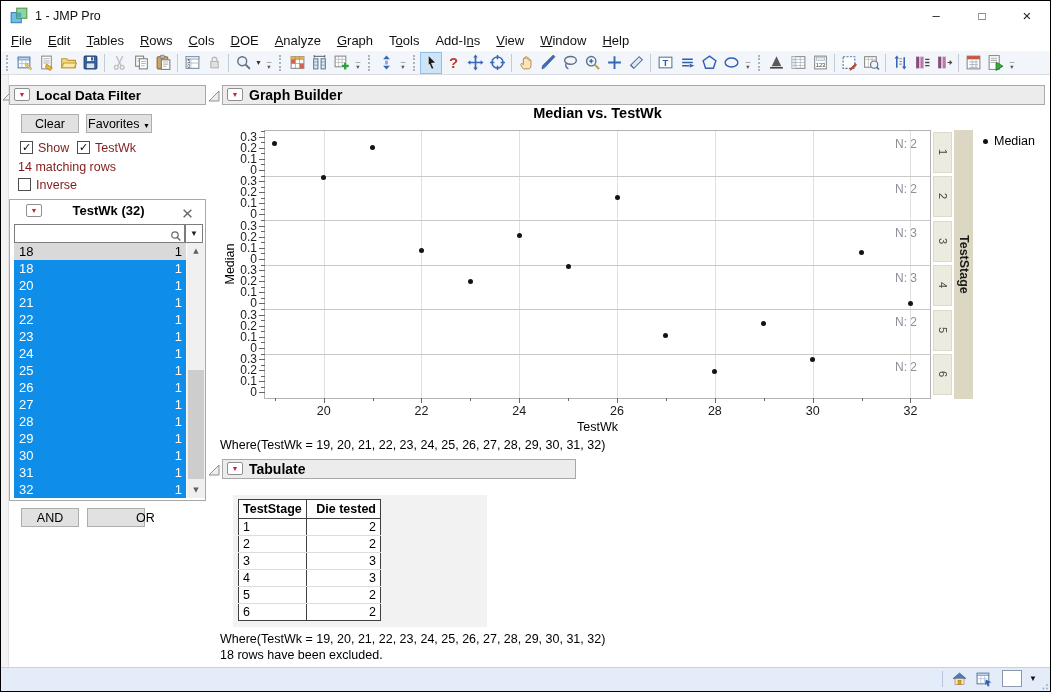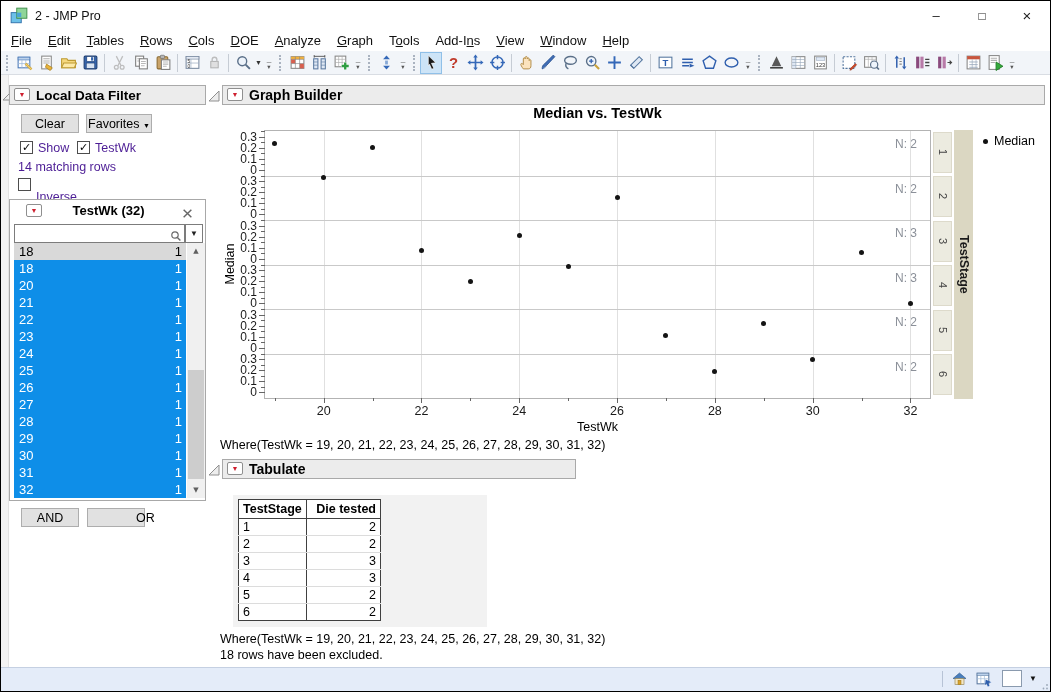--- a/index.html
+++ b/index.html
@@ -32,21 +32,21 @@
   .tb-dd { width:9px; font-size:7px; color:#333; text-align:center; flex:0 0 auto; }
 
   
   .splitter { left:0; top:74px; width:8px; height:592px; background:#f3f3f3; border-right:1px solid #e2e2e2; }
   .collapse-tri { width:13px; height:13px; }
   .ldf-header { left:8px; top:84px; width:197px; height:20px; background:#ececec; border:1px solid #a9a9a9; }
   .red-btn { width:16px; height:13px; background:#fff; border:1px solid #8f8f8f; border-radius:2px; text-align:center; line-height:11px; font-size:7px; color:#cf2030; }
   .hdr-title { font-weight:bold; font-size:13.5px; color:#000; white-space:nowrap; }
   .btn { background:#e1e1e1; border:1px solid #adadad; font-size:12.5px; color:#000; text-align:center; }
   .chk { width:13px; height:13px; background:#fff; border:1px solid #4d4d4d; font-size:11px; line-height:11px; text-align:center; color:#000; font-family:"DejaVu Sans",sans-serif; }
-  .lbl { font-size:12.5px; color:#4c1d95; white-space:nowrap; }
+  .lbl { font-size:12.5px; color:#7f1d1d; white-space:nowrap; }
   .fgroup { left:8px; top:198px; width:197px; height:302px; background:#fff; border:1px solid #a8a8a8; }
   .fsearch { left:4px; top:24px; width:171px; height:19px; border:1px solid #7c7c7c; font-size:12px; padding:0 18px 0 4px; background:#fff; }
   .fsearch-dd { left:175px; top:24px; width:18px; height:19px; background:#fff; border:1px solid #7c7c7c; text-align:center; line-height:17px; font-size:8px; color:#222; }
   .flist { left:4px; top:43px; width:172px; height:255px; }
   .f-row { position:relative; width:172px; height:17px; font-size:13px; line-height:17px; }
   .f-row .v { position:absolute; left:5px; }
   .f-row .c { position:absolute; right:4px; }
   .f-row.selected { background:#0e8ee8; color:#fff; }
   .f-row.excluded { background:#d9d9d9; color:#000; }
   .sb { left:177px; top:43px; width:18px; height:255px; background:#f0f0f0; }
@@ -99,21 +99,21 @@
 <div id="win">
 
   <div class="abs titlebar">
     <span class="abs logo">
       <svg width="18" height="18" viewBox="0 0 16 16">
           <rect x="1" y="5" width="9" height="9" fill="#6cc0e8" stroke="#2d6da8" stroke-width="0.8"></rect>
           <rect x="6" y="1" width="9" height="9" fill="#8fd598" stroke="#3a8a46" stroke-width="0.8"></rect>
           <rect x="6" y="5" width="4" height="4" fill="#4aa5d4"></rect>
         </svg>
     </span>
-    <span class="abs title-text">2 - JMP Pro</span>
+    <span class="abs title-text">1 - JMP Pro</span>
     <span class="abs wbtn wbtn-min">–</span>
     <span class="abs wbtn wbtn-max">□</span>
     <span class="abs wbtn wbtn-close">×</span>
   </div>
 
   <div class="abs menubar" id="menubar">
       <span class="menu-item"><u>F</u>ile</span>
       <span class="menu-item"><u>E</u>dit</span>
       <span class="menu-item"><u>T</u>ables</span>
       <span class="menu-item"><u>R</u>ows</span>
@@ -424,21 +424,21 @@
 
   <button class="abs btn" style="left:20px;top:113px;width:58px;height:19px;">Clear</button>
   <button class="abs btn" style="left:85px;top:113px;width:66px;height:19px;"><span>Favorites</span> <span style="font-size:7px;">▼</span></button>
 
   <span class="abs chk" style="left:19px;top:140px;">✓</span>
   <span class="abs lbl" style="left:37px;top:140px;">Show</span>
   <span class="abs chk" style="left:76px;top:140px;">✓</span>
   <span class="abs lbl" style="left:94px;top:140px;">TestWk</span>
   <span class="abs lbl" style="left:17px;top:159px;">14 matching rows</span>
   <span class="abs chk" style="left:17px;top:177px;"></span>
-  <span class="abs lbl" style="left:35px;top:177px;margin-top:12px;">Inverse</span>
+  <span class="abs lbl" style="left:35px;top:177px;">Inverse</span>
 
   <div class="abs fgroup">
     <span class="abs red-btn" style="left:16px;top:4px;">▼</span>
     <span class="abs hdr-title" style="left:0;top:3px;width:197px;text-align:center;font-size:13px;">TestWk (32)</span>
     <span class="abs" style="left:172px;top:5px;">
       <svg width="11" height="11" viewBox="0 0 10 10">
           <path d="M1.5 1.5l7 7M8.5 1.5l-7 7" stroke="#666" stroke-width="1.3"></path>
         </svg>
     </span>
     <input class="abs fsearch" value="" style="">

